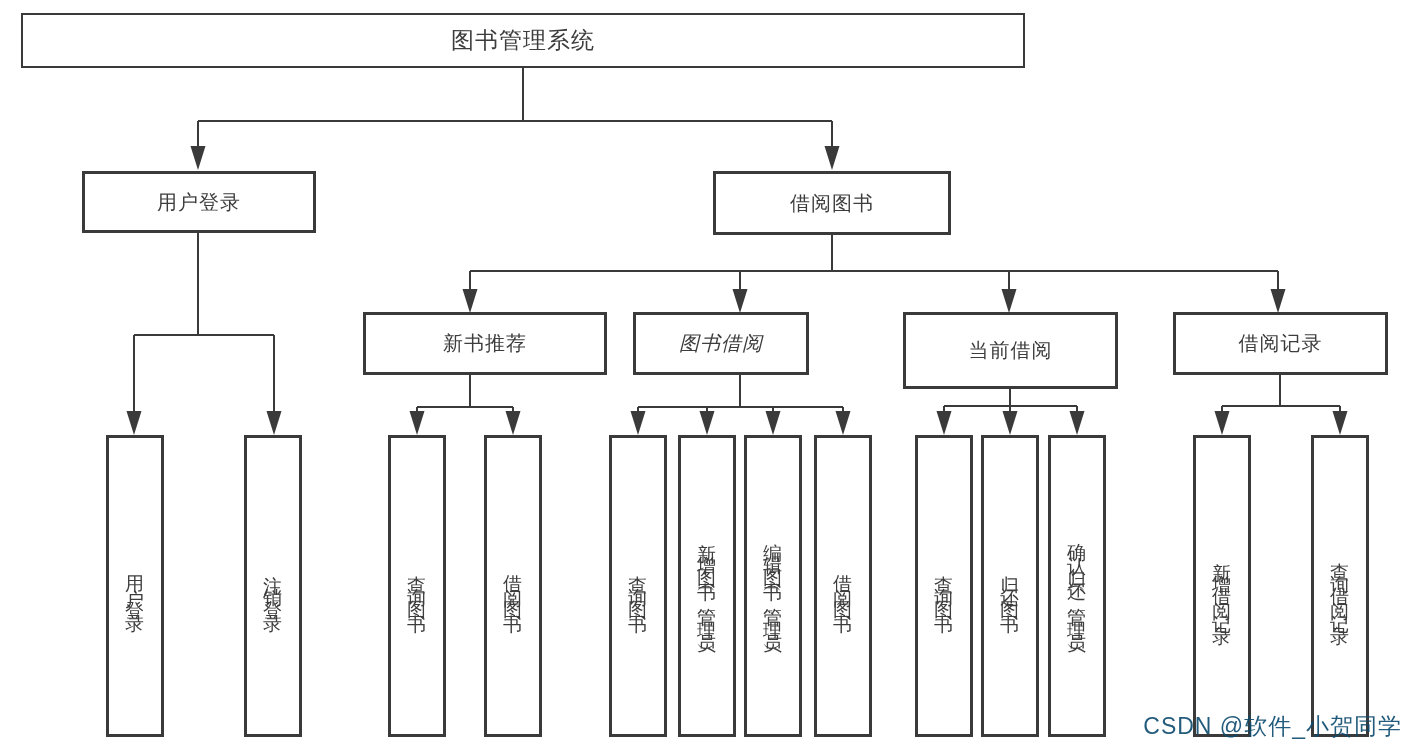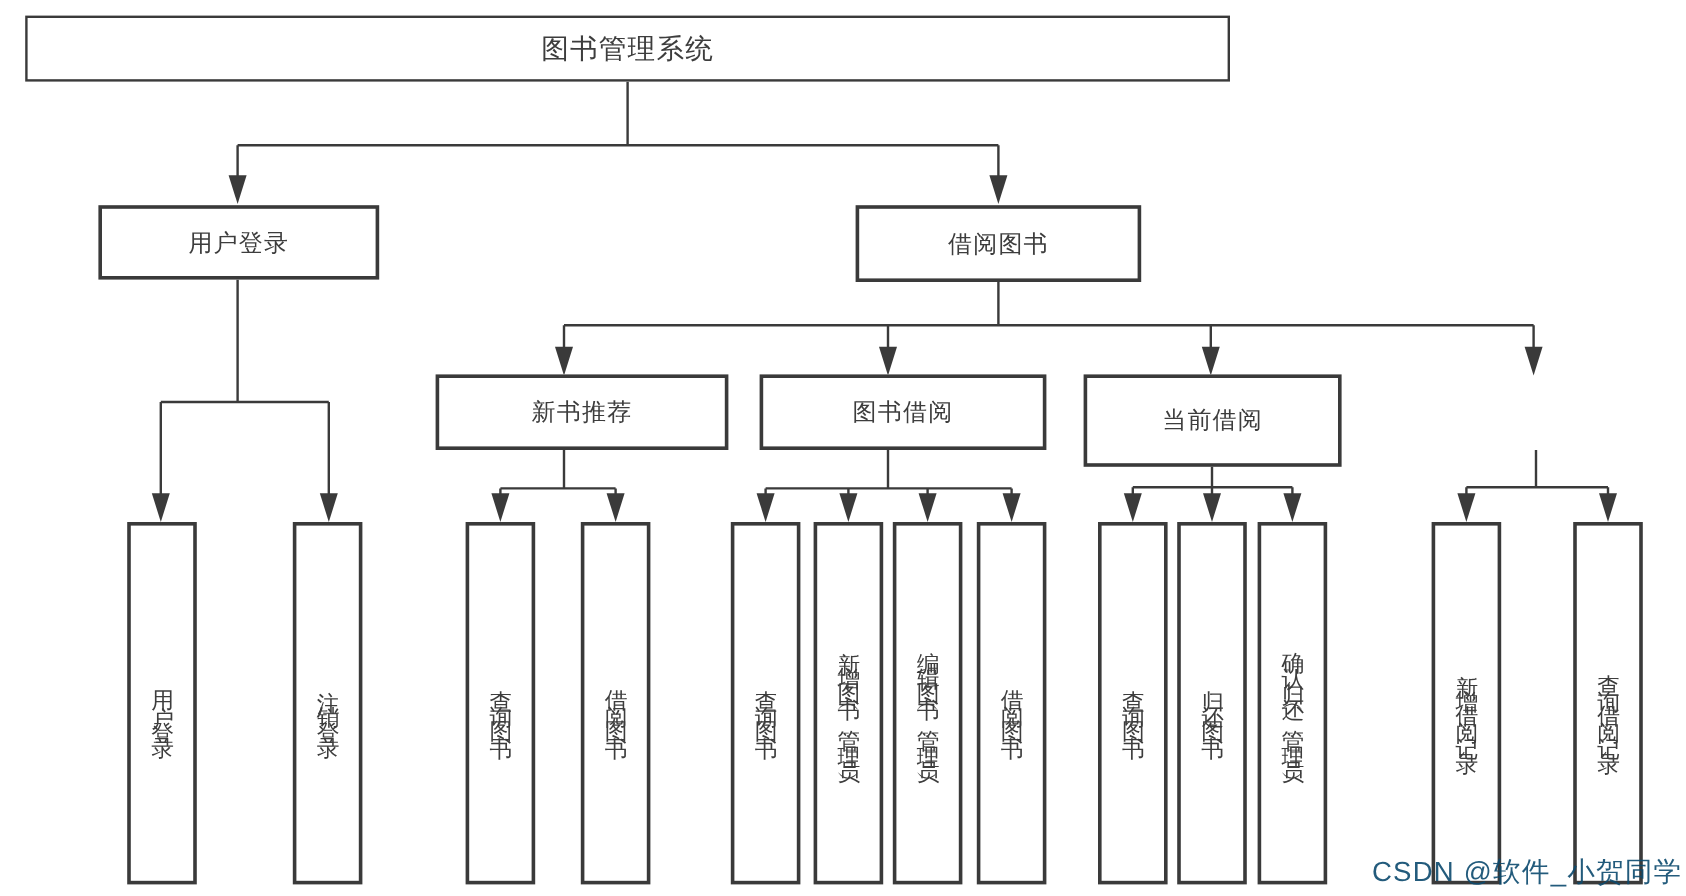--- a/index.html
+++ b/index.html
@@ -90,22 +90,23 @@
       <polygon points="1332.5,411 1347.5,411 1340,435"></polygon>
     </g>
   </svg>
 
   <div class="node root" style="left:21px; top:13px; width:1004px; height:55px;">图书管理系统</div>
 
   <div class="node h" style="left:82px; top:171px; width:234px; height:62px;">用户登录</div>
   <div class="node h" style="left:713px; top:171px; width:238px; height:64px;">借阅图书</div>
 
   <div class="node h" style="left:363px; top:312px; width:244px; height:63px;">新书推荐</div>
-  <div class="node h" style="left:633px; top:312px; width:239px; height:63px;">图书借阅</div>
+  <div class="node h" style="left:633px; top:312px; width:176px; height:63px;font-style:italic;">图书借阅</div>
   <div class="node h" style="left:903px; top:312px; width:215px; height:77px;">当前借阅</div>
+  <div class="node h" style="left:1173px; top:312px; width:215px; height:63px;">借阅记录</div>
 
   <div class="node v" style="left:106px; top:435px; width:58px; height:302px;">用户登录</div>
   <div class="node v" style="left:244px; top:435px; width:58px; height:302px;">注销登录</div>
 
   <div class="node v" style="left:388px; top:435px; width:58px; height:302px;">查询图书</div>
   <div class="node v" style="left:484px; top:435px; width:58px; height:302px;">借阅图书</div>
 
   <div class="node v" style="left:609px; top:435px; width:58px; height:302px;">查询图书</div>
   <div class="node v" style="left:678px; top:435px; width:58px; height:302px;">新增图书（管理员）</div>
   <div class="node v" style="left:744px; top:435px; width:58px; height:302px;">编辑图书（管理员）</div>

